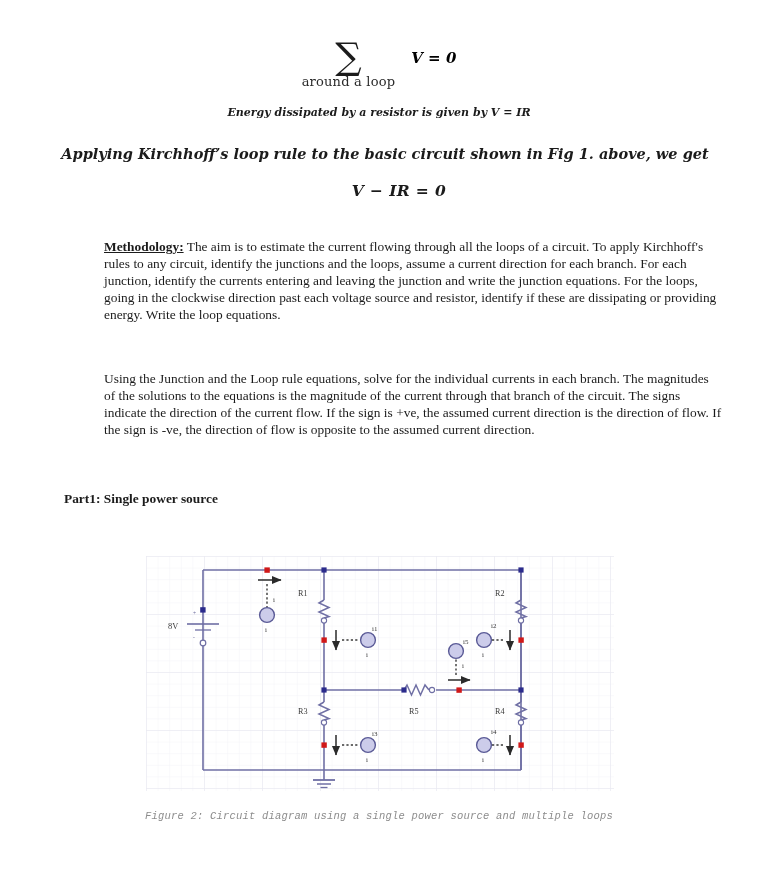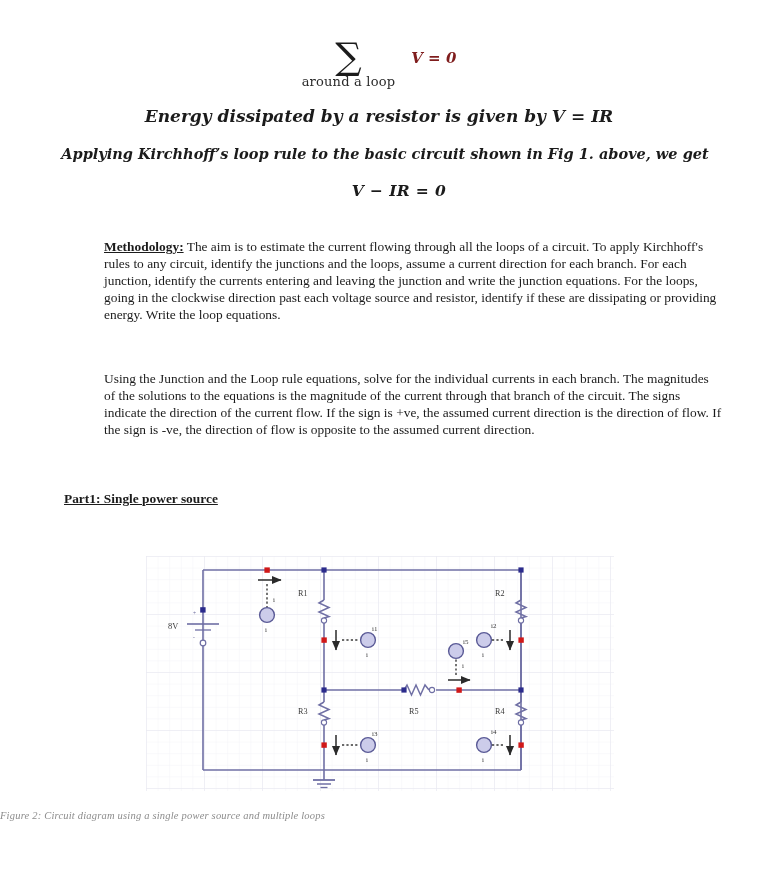--- a/index.html
+++ b/index.html
@@ -51,33 +51,33 @@
     letter-spacing: .2px;
   }
   .sum-rhs {
     display: inline-block;
     vertical-align: middle;
     font-size: 15px;
     font-style: italic;
     font-weight: bold;
     margin-left: 16px;
     margin-bottom: 12px;
-    color: #7f1d1d;
+    color: #000000;
   }
 
   .math-line {
     position: absolute;
     left: 0; right: 0;
     text-align: center;
     font-family: "DejaVu Serif", serif;
     font-style: italic;
     font-weight: bold;
     color: #1b1b1b;
   }
-  .math-l1 { top: 106px; font-size: 17px; }
+  .math-l1 { top: 106px; font-size: 11px; }
   .math-l2 { top: 145px; font-size: 14.5px; margin-left: 12px; }
   .math-l3 { top: 181px; font-size: 15.5px; letter-spacing: .4px; padding-left: 40px; }
 
   
   .para {
     position: absolute;
     left: 64px;
     width: 618px;
     font-family: "Liberation Serif", serif;
     font-size: 13.4px;
@@ -94,21 +94,20 @@
     text-decoration: underline;
   }
 
   .heading {
     position: absolute;
     left: 64px;
     top: 491px;
     font-family: "Liberation Serif", serif;
     font-size: 13.4px;
     font-weight: bold;
-    text-decoration: underline;
     color: #1b1b1b;
   }
   .subline {
     position: absolute;
     left: 64px;
     top: 521px;
     font-family: "Liberation Serif", serif;
     font-size: 13.4px;
     color: #1b1b1b;
   }
@@ -120,22 +119,22 @@
     top: 556px;
     width: 468px;
     height: 235px;
   }
   .figure svg { display: block; }
 
   .caption {
     position: absolute;
     left: 0; right: 0;
     top: 810px;
-    text-align: left;
-    font-family: Liberation Serif, serif;
+    text-align: center;
+    font-family: Liberation Mono, monospace;
     font-style: italic;
     font-size: 10.5px;
     color: #8c8c8c;
     letter-spacing: .2px;
   }
 </style>
 </head>
 <body>
 
 <div class="page">

